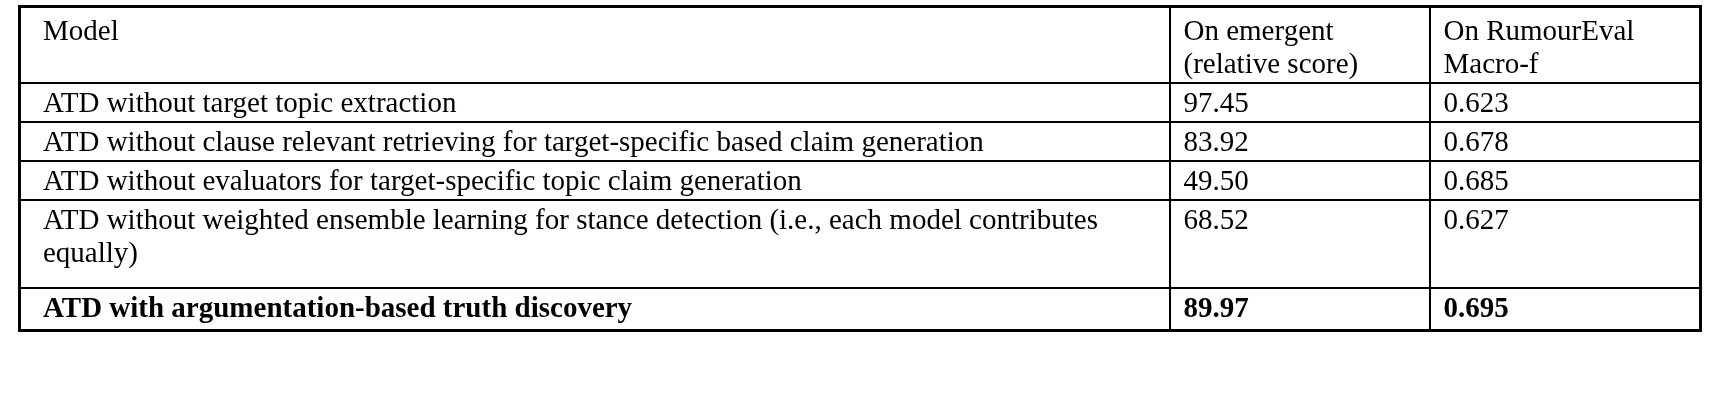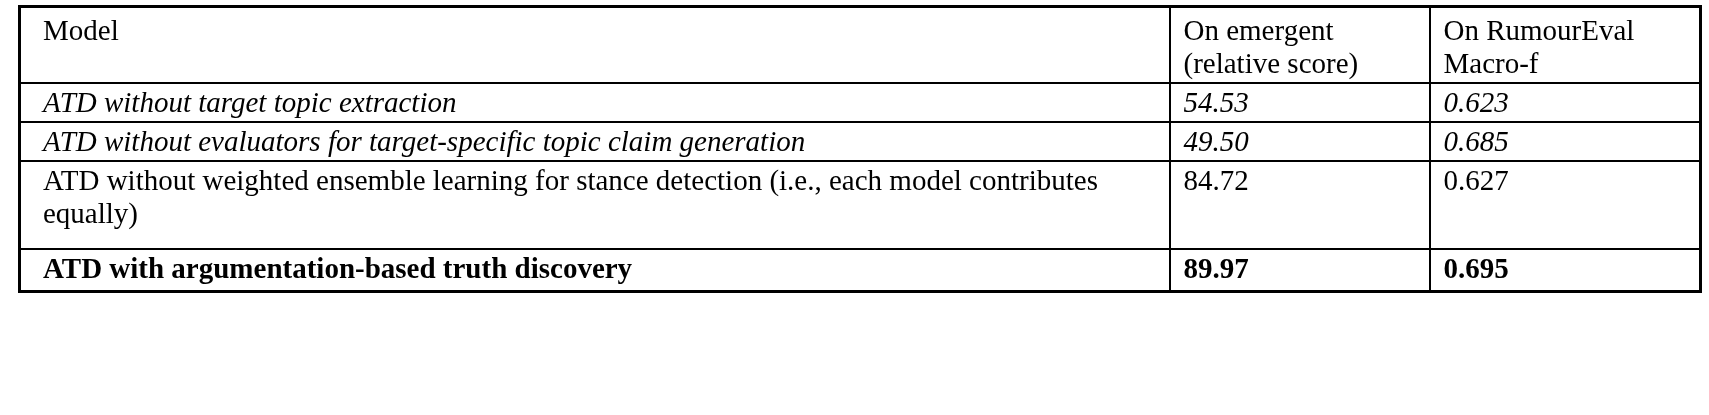--- a/index.html
+++ b/index.html
@@ -32,21 +32,21 @@
     padding: 2px 8px 2px 22px;
     overflow: hidden;
     word-wrap: break-word;
   }
   .paper-table col.c1 { width: 1150px; }
   .paper-table col.c2 { width: 260px; }
   .paper-table col.c3 { width: 271px; }
   .paper-table td.num, .paper-table th.num { padding-left: 13px; margin-top: 46px; }
   tr.header-row { height: 74px; }
   tr.header-row th { padding-top: 6px; }
-  tr.std-row  { height: 37px; font-style: italic; }
+  tr.std-row  { height: 37px; }
   tr.tall-row { height: 88px; }
   tr.last-row { height: 42px; }
   tr.bold-row td { font-weight: bold; }
 </style>
 </head>
 <body>
 
 <table class="paper-table">
   <colgroup>
     <col class="c1">
@@ -55,35 +55,40 @@
   </colgroup>
   <tbody>
     <tr class="header-row">
       <th>Model</th>
       <th class="num">On emergent (relative score)</th>
       <th class="num">On RumourEval Macro-f</th>
     </tr>
 
     <tr class="std-row">
       <td>ATD without target topic extraction</td>
-      <td class="num">54.53</td>
+      <td class="num">97.45</td>
       <td class="num">0.623</td>
     </tr>
 
 
+    <tr class="std-row">
+      <td>ATD without clause relevant retrieving for target-specific based claim generation</td>
+      <td class="num">83.92</td>
+      <td class="num">0.678</td>
+    </tr>
 
     <tr class="std-row">
       <td>ATD without evaluators for target-specific topic claim generation</td>
       <td class="num">49.50</td>
       <td class="num">0.685</td>
     </tr>
 
     <tr class="tall-row">
       <td>ATD without weighted ensemble learning for stance detection (i.e., each model contributes equally)</td>
-      <td class="num">84.72</td>
+      <td class="num">68.52</td>
       <td class="num">0.627</td>
     </tr>
 
 
     <tr class="last-row bold-row">
       <td>ATD with argumentation-based truth discovery</td>
       <td class="num">89.97</td>
       <td class="num">0.695</td>
     </tr>
   </tbody>

